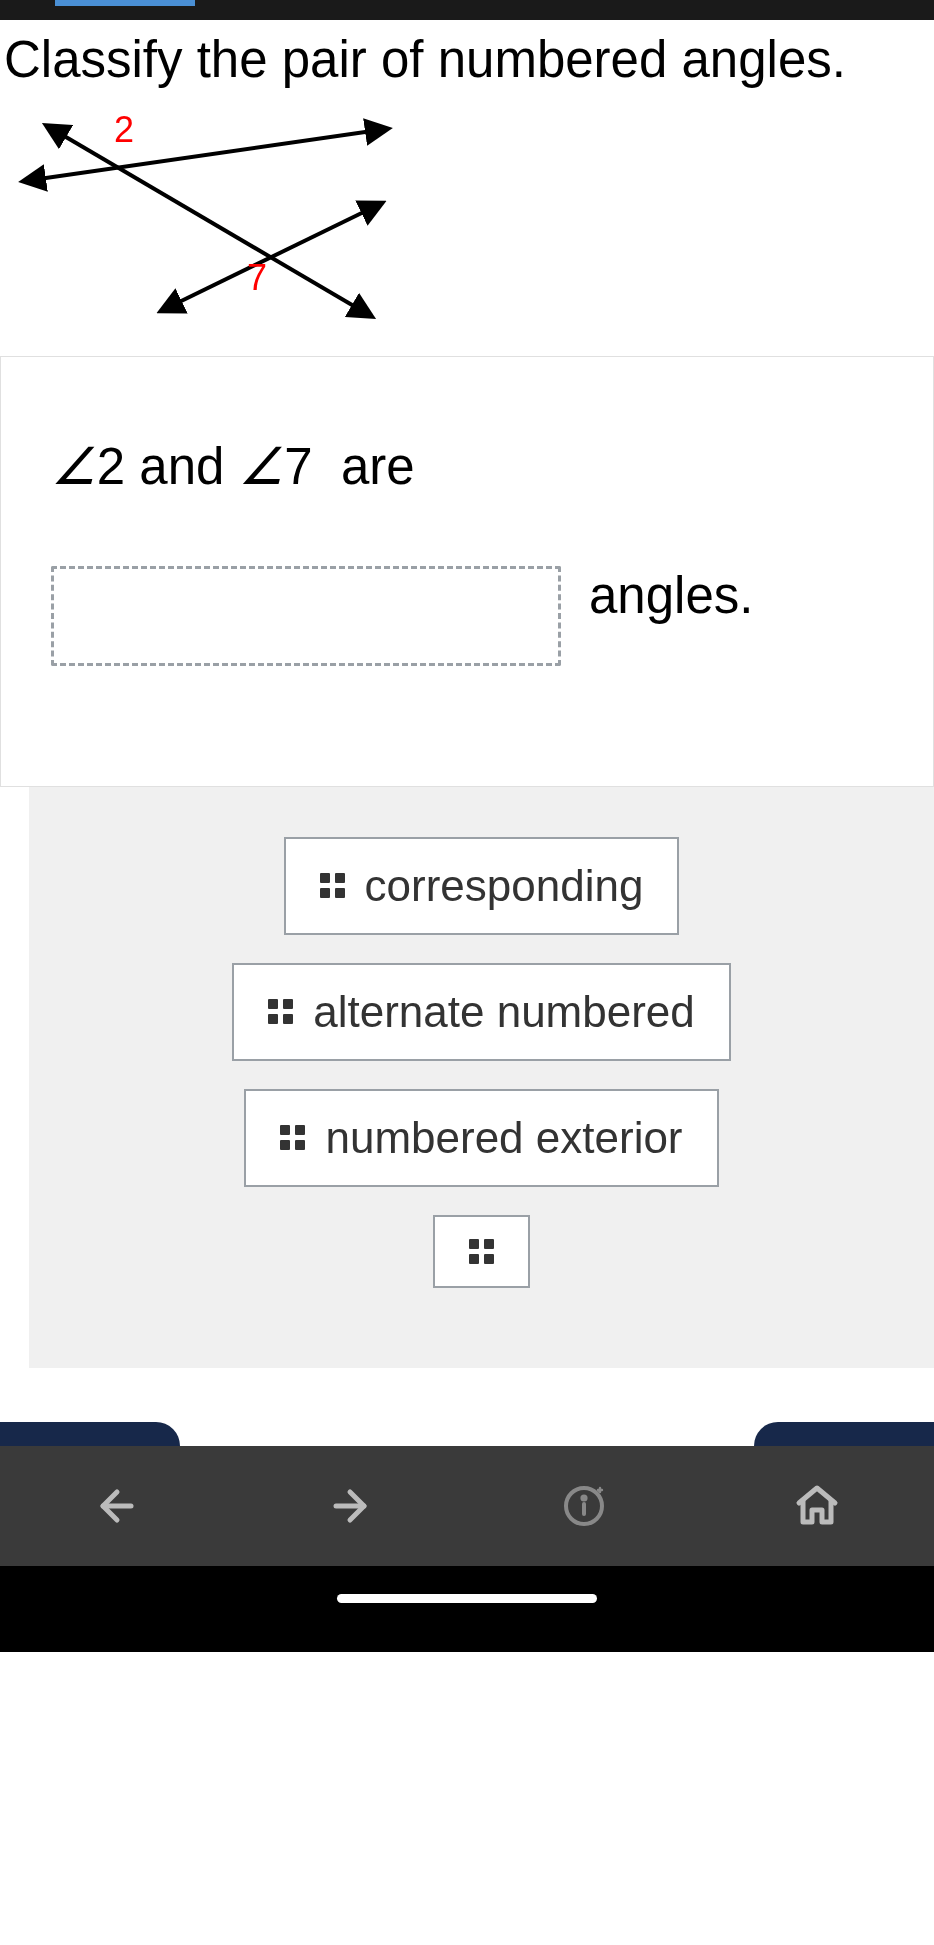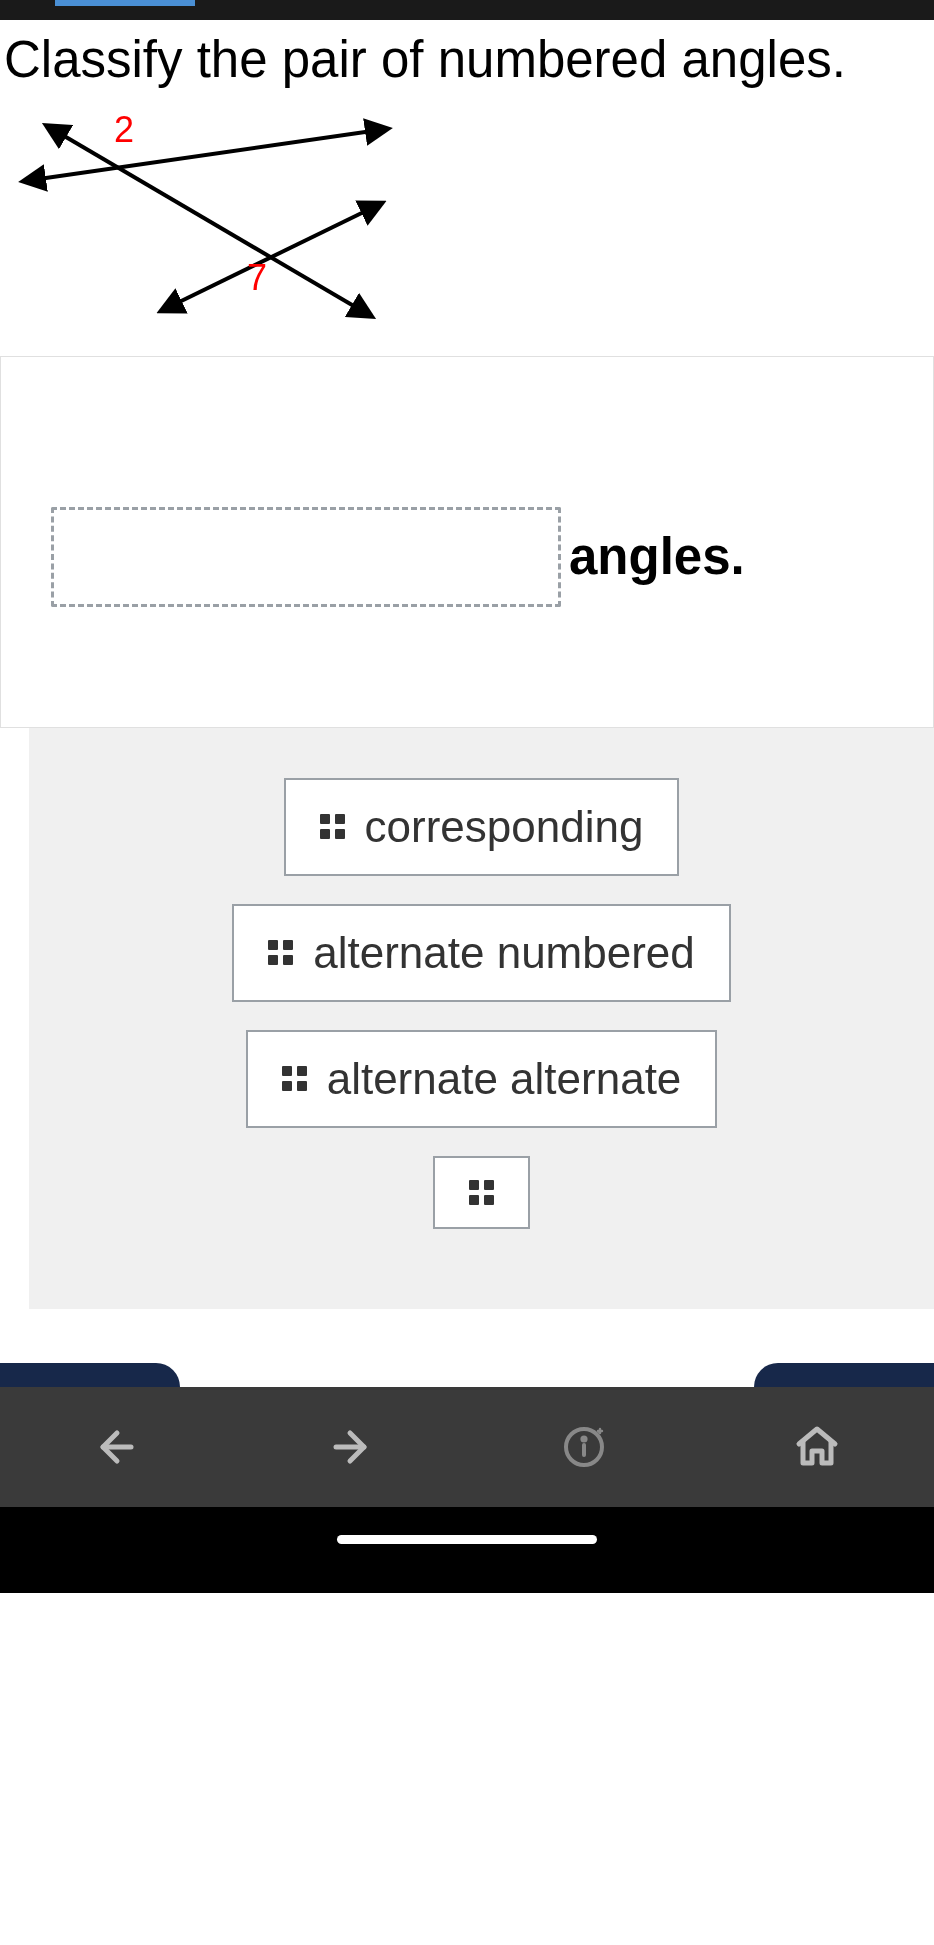--- a/index.html
+++ b/index.html
@@ -5,21 +5,21 @@
   * { box-sizing: border-box; margin: 0; padding: 0; }
   html, body { width: 934px; height: 1945px; font-family: Arial, Helvetica, sans-serif; background: #fff; overflow: hidden; }
   .topbar { height: 20px; background: #1a1a1a; position: relative; }
   .topbar .tab-indicator { position: absolute; top: 0; left: 55px; width: 140px; height: 6px; background: #4a8fd4; }
   .question { padding: 8px 16px 20px 4px; }
   .question-text { font-size: 51px; line-height: 1.25; color: #000; }
   .figure { padding: 0 0 20px 14px; }
   .answer-card { border: 1px solid #e0e0e0; background: #fff; padding: 80px 50px 120px 50px; }
   .stem { font-size: 51px; color: #000; display: flex; align-items: center; gap: 10px; flex-wrap: wrap; }
   .angle { font-family: 'Times New Roman', serif; font-style: italic; }
-  .dropzone-line { margin-top: 70px; display: flex; align-items: center; gap: 8px; font-weight: bold; }
+  .dropzone-line { margin-top: 70px; display: flex; align-items: flex-start; gap: 28px; }
   .dropzone { width: 510px; height: 100px; border: 3px dashed #9aa0a6; border-radius: 2px; }
   .after-text { font-size: 51px; color: #000; }
   .choices { background: #f0f0f0; padding: 50px 0 80px 0; display: flex; flex-direction: column; align-items: center; gap: 28px; margin-left: 29px; }
   .choice { background: #fff; border: 2px solid #9aa0a6; padding: 22px 34px; font-size: 44px; color: #333; display: flex; align-items: center; gap: 20px; cursor: grab; }
   .grip { display: grid; grid-template-columns: 10px 10px; grid-template-rows: 10px 10px; gap: 5px; }
   .grip span { width: 10px; height: 10px; background: #333; border-radius: 1px; }
   .bluebar-row { display: flex; justify-content: space-between; height: 24px; background: transparent; }
   .bluebar-row .cap { width: 180px; height: 24px; background: #17284a; }
   .bluebar-row .cap.left { border-top-right-radius: 30px; }
   .bluebar-row .cap.right { border-top-left-radius: 30px; }
@@ -53,20 +53,23 @@
     <line x1="40" y1="18" x2="350" y2="200" stroke="#000" stroke-width="4" marker-start="url(#arr)" marker-end="url(#arr)"></line>
 
     <line x1="155" y1="195" x2="360" y2="95" stroke="#000" stroke-width="4" marker-start="url(#arr)" marker-end="url(#arr)"></line>
 
     <text x="100" y="30" font-size="36" fill="#ff0000" font-family="Arial">2</text>
     <text x="233" y="178" font-size="36" fill="#ff0000" font-family="Arial">7</text>
   </svg>
 </div>
 
 <div class="answer-card">
+  <div class="stem">
+    <span><span class="angle">∠</span>2 and <span class="angle">∠</span>7&nbsp; are</span>
+  </div>
   <div class="dropzone-line">
     <div class="dropzone"></div>
     <span class="after-text">angles.</span>
   </div>
 </div>
 
 <div class="choices">
   <div class="choice">
     <span class="grip">
         <span></span>
@@ -85,21 +88,21 @@
       </span>
     <span>alternate numbered</span>
   </div>
   <div class="choice">
     <span class="grip">
         <span></span>
         <span></span>
         <span></span>
         <span></span>
       </span>
-    <span>alternate alternate</span>
+    <span>numbered exterior</span>
   </div>
   <div class="choice">
     <span class="grip">
         <span></span>
         <span></span>
         <span></span>
         <span></span>
       </span>
   </div>
 </div>

